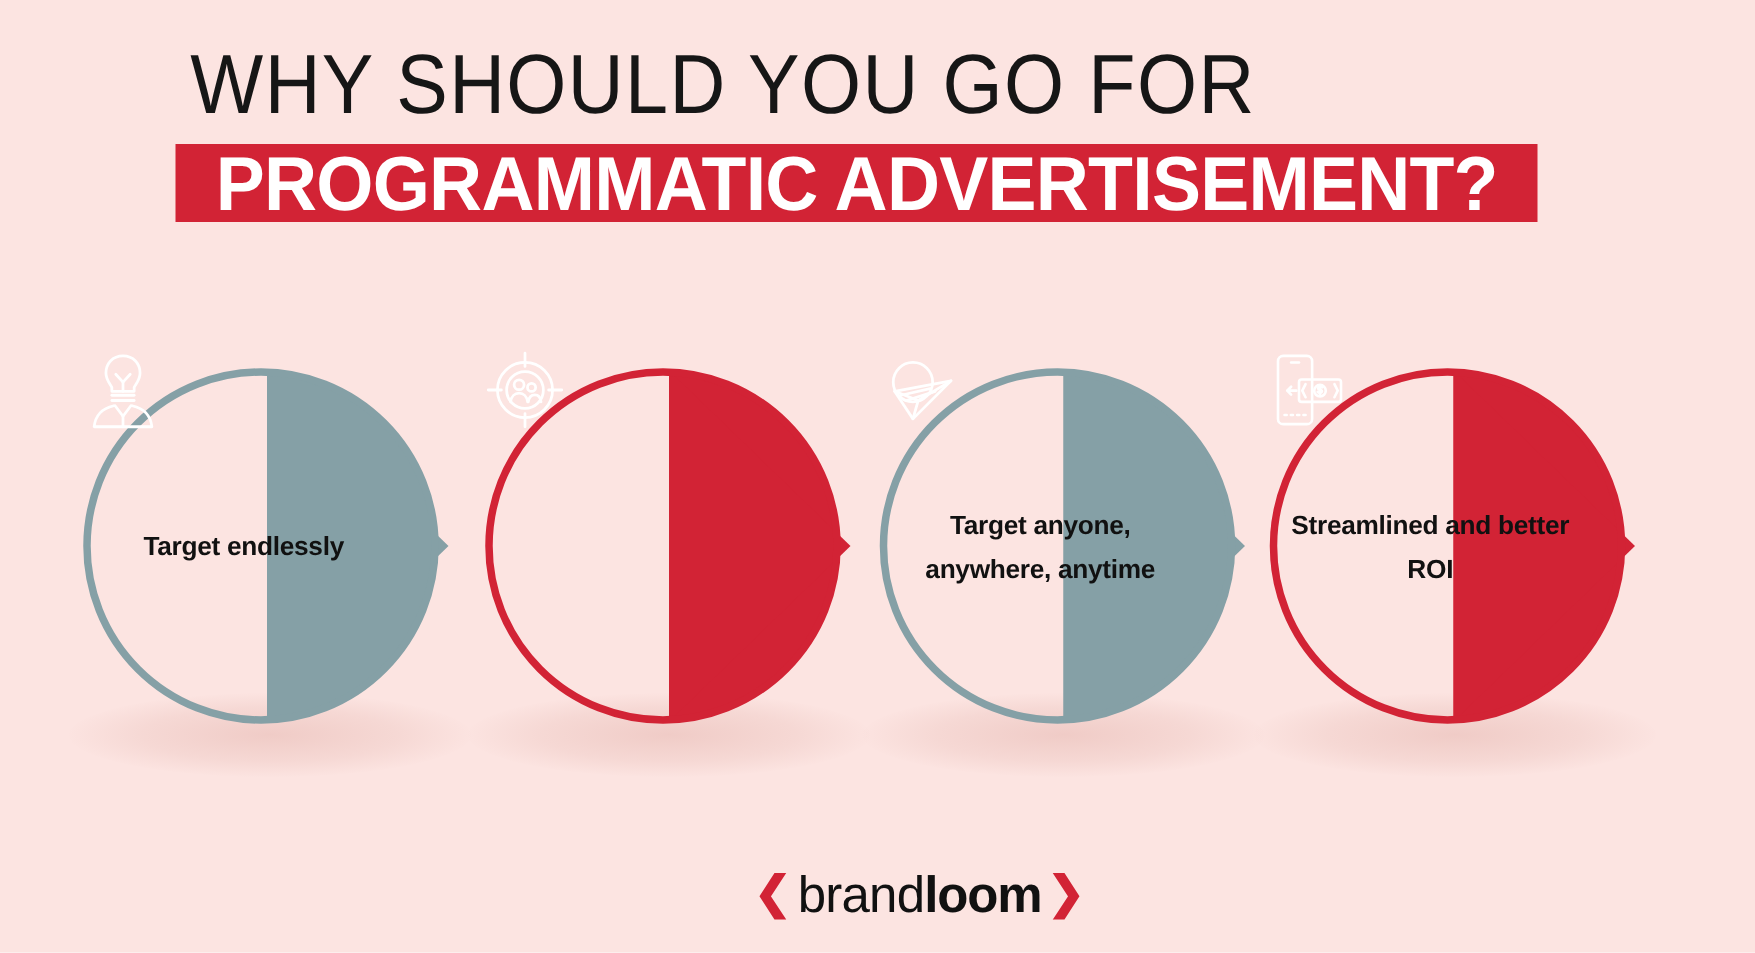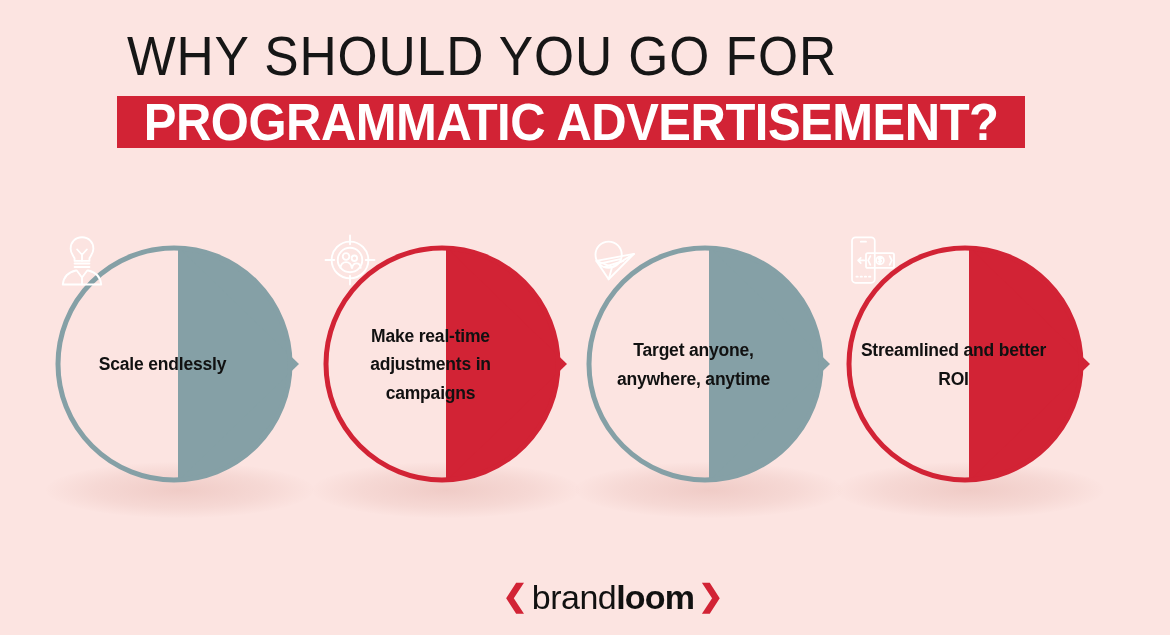--- a/index.html
+++ b/index.html
@@ -195,21 +195,21 @@
         </defs>
 
         <g clip-path="url(#clipRight1)">
           <circle cx="120" cy="132" r="116" fill="#85A0A6"></circle>
         </g>
         <path d="M124 15 L124 249 L245 132 Z" fill="#85A0A6"></path>
 
         <circle cx="120" cy="132" r="116" fill="none" stroke="#85A0A6" stroke-width="5"></circle>
       </svg>
 
-      <div class="step-label">Scale endlessly</div>
+      <div class="step-label">Target endlessly</div>
 
       <svg class="step-icon" viewBox="0 0 64 64">
         <g fill="none" stroke="#FFFFFF" stroke-width="2.1" stroke-linecap="round" stroke-linejoin="round">
           <path d="M32 6 C24 6 19 12 19 19 c0 5 3 8 4.5 11 l0 3 l17 0 l0 -3 c1.5 -3 4.5 -6 4.5 -11 C45 12 40 6 32 6 Z"></path>
           <path d="M26.5 20 l5.5 6 l5.5 -6"></path>
           <path d="M32 26 l0 7"></path>
           <path d="M23.5 36 l17 0"></path>
           <path d="M23.5 40 l17 0"></path>
           <path d="M25 44 C16 46 11 51 10 60 l44 0 c-1 -9 -6 -14 -15 -16"></path>
           <path d="M26 44 l6 8 l6 -8"></path>
@@ -225,21 +225,20 @@
             <rect x="124" y="-40" width="170" height="350"></rect>
           </clipPath>
         </defs>
         <g clip-path="url(#clipRight2)">
           <circle cx="120" cy="132" r="116" fill="#D22335"></circle>
         </g>
         <path d="M124 15 L124 249 L245 132 Z" fill="#D22335"></path>
         <circle cx="120" cy="132" r="116" fill="none" stroke="#D22335" stroke-width="5"></circle>
       </svg>
 
-      <div class="step-label">Make real-time adjustments in campaigns</div>
 
       <svg class="step-icon" viewBox="0 0 64 64">
         <g fill="none" stroke="#FFFFFF" stroke-width="2.1" stroke-linecap="round" stroke-linejoin="round">
           <circle cx="32" cy="32" r="21"></circle>
           <circle cx="32" cy="32" r="14"></circle>
           <path d="M32 4 l0 10 M32 50 l0 10 M4 32 l10 0 M50 32 l10 0"></path>
           <circle cx="27.5" cy="28" r="3.8"></circle>
           <circle cx="37" cy="30" r="3.1"></circle>
           <path d="M21 41 c0.6 -4.2 3.2 -6.6 6.5 -6.6 c3.3 0 5.9 2.4 6.5 6.6"></path>
           <path d="M34.5 41 c0.5 -3.3 2.5 -5.2 5 -5.2 c2.5 0 4.3 1.9 4.7 5.2"></path>

